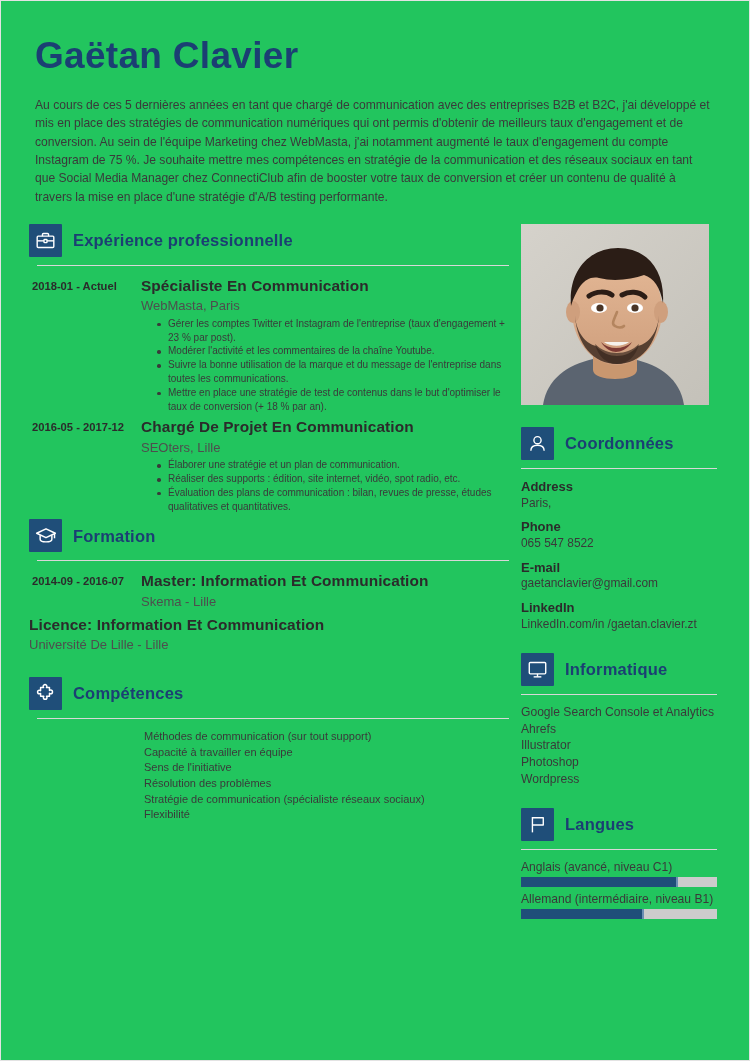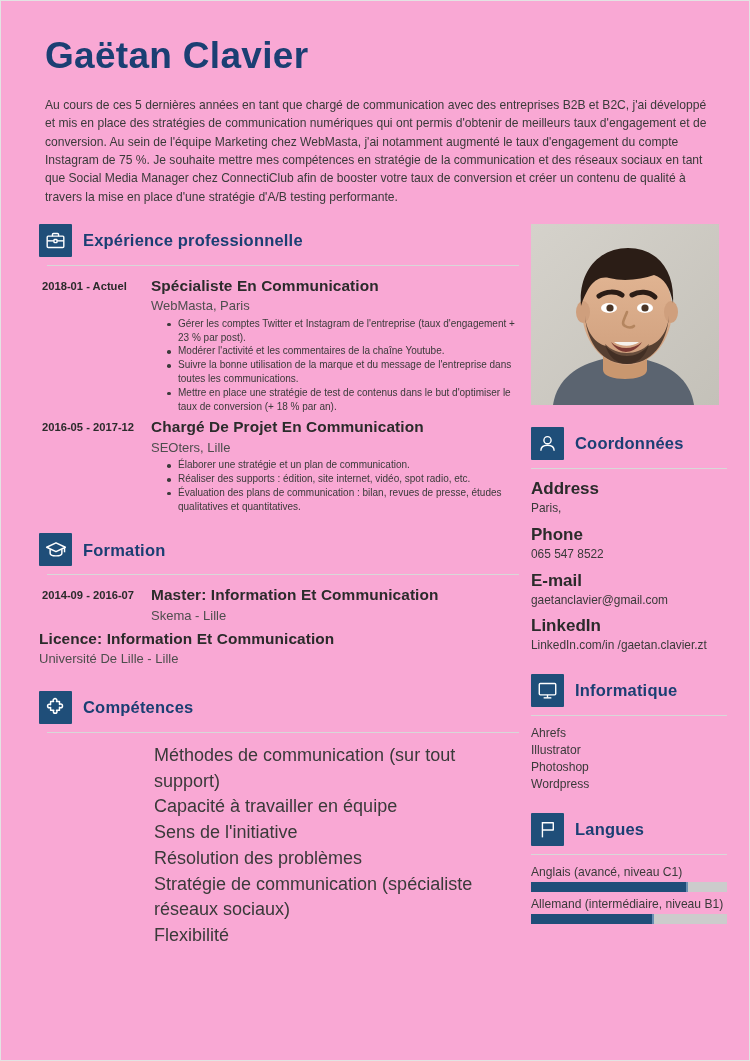--- a/index.html
+++ b/index.html
@@ -9,25 +9,24 @@
   }
   body {
     font-family: "Liberation Sans", sans-serif;
     -webkit-font-smoothing: antialiased;
   }
 
   .page {
     position: relative;
     width: 750px;
     height: 1061px;
-    background: #f9a8d4;
+    background: #22c55e;
     border: 1px solid #e3e3e3;
     box-sizing: border-box;
     overflow: hidden;
-    padding-left: 10px;
   }
 
   
   .header {
     padding: 36px 34px 0 34px;
   }
   .full-name {
     font-size: 37px;
     font-weight: bold;
     color: #1b3f73;
@@ -155,42 +154,42 @@
     border-radius: 50%;
     background: #3a3a3a;
   }
 
   
   .skill-list {
     padding-left: 115px;
     margin-top: 2px;
   }
   .skill-list .skill-item {
-    font-size: 18px;
+    font-size: 11px;
     color: #3a3a3a;
     line-height: 1.43;
   }
 
   
   .photo {
     width: 188px;
     height: 181px;
     overflow: hidden;
     background: #cfcdc7;
     margin-bottom: 22px;
     position: relative;
   }
   .photo svg { display: block; width: 100%; height: 100%; }
 
   .side-section { margin-bottom: 14px; }
   .side-section .rule { margin: 2px 0 9px 0; }
 
   .contact-group { margin-bottom: 7px; }
   .contact-label {
-    font-size: 17px;
+    font-size: 13px;
     font-weight: bold;
     color: #2b2b2b;
     line-height: 1.35;
   }
   .contact-value {
     font-size: 11.9px;
     color: #3a3a3a;
     line-height: 1.33;
     word-break: break-word;
   }
@@ -279,21 +278,21 @@
               <ul class="bullets">
                 <li>Élaborer une stratégie et un plan de communication.</li>
                 <li>Réaliser des supports : édition, site internet, vidéo, spot radio, etc.</li>
                 <li>Évaluation des plans de communication : bilan, revues de presse, études qualitatives et quantitatives.</li>
               </ul>
             </div>
           </div>
         </div>
       </div>
 
-      <div class="section" style="margin-top:20px;">
+      <div class="section" style="margin-top:6px;">
         <div class="section-head">
           <span class="sec-icon">
             <svg width="22" height="22" viewBox="0 0 24 24" fill="none" stroke="#ffffff" stroke-width="1.6" stroke-linejoin="round">
               <path d="M12 4.2 1.8 9 12 13.8 22.2 9 12 4.2Z"></path>
               <path d="M5.6 11.2v4.3c0 1.6 2.9 2.9 6.4 2.9s6.4-1.3 6.4-2.9v-4.3"></path>
               <path d="M21.3 9.4v5.1"></path>
             </svg>
           </span>
           <span class="sec-title">Formation</span>
         </div>
@@ -422,20 +421,21 @@
               <rect x="2.6" y="4" width="18.8" height="13" rx="1.2"></rect>
               <path d="M12 17v3.2"></path>
               <path d="M7.6 20.4h8.8"></path>
             </svg>
           </span>
           <span class="sec-title">Informatique</span>
         </div>
         <div class="rule"></div>
 
         <div>
+          <div class="it-item">Google Search Console et Analytics</div>
           <div class="it-item">Ahrefs</div>
           <div class="it-item">Illustrator</div>
           <div class="it-item">Photoshop</div>
           <div class="it-item">Wordpress</div>
         </div>
       </div>
 
       <div class="side-section" style="margin-top:20px;">
         <div class="section-head">
           <span class="sec-icon">

